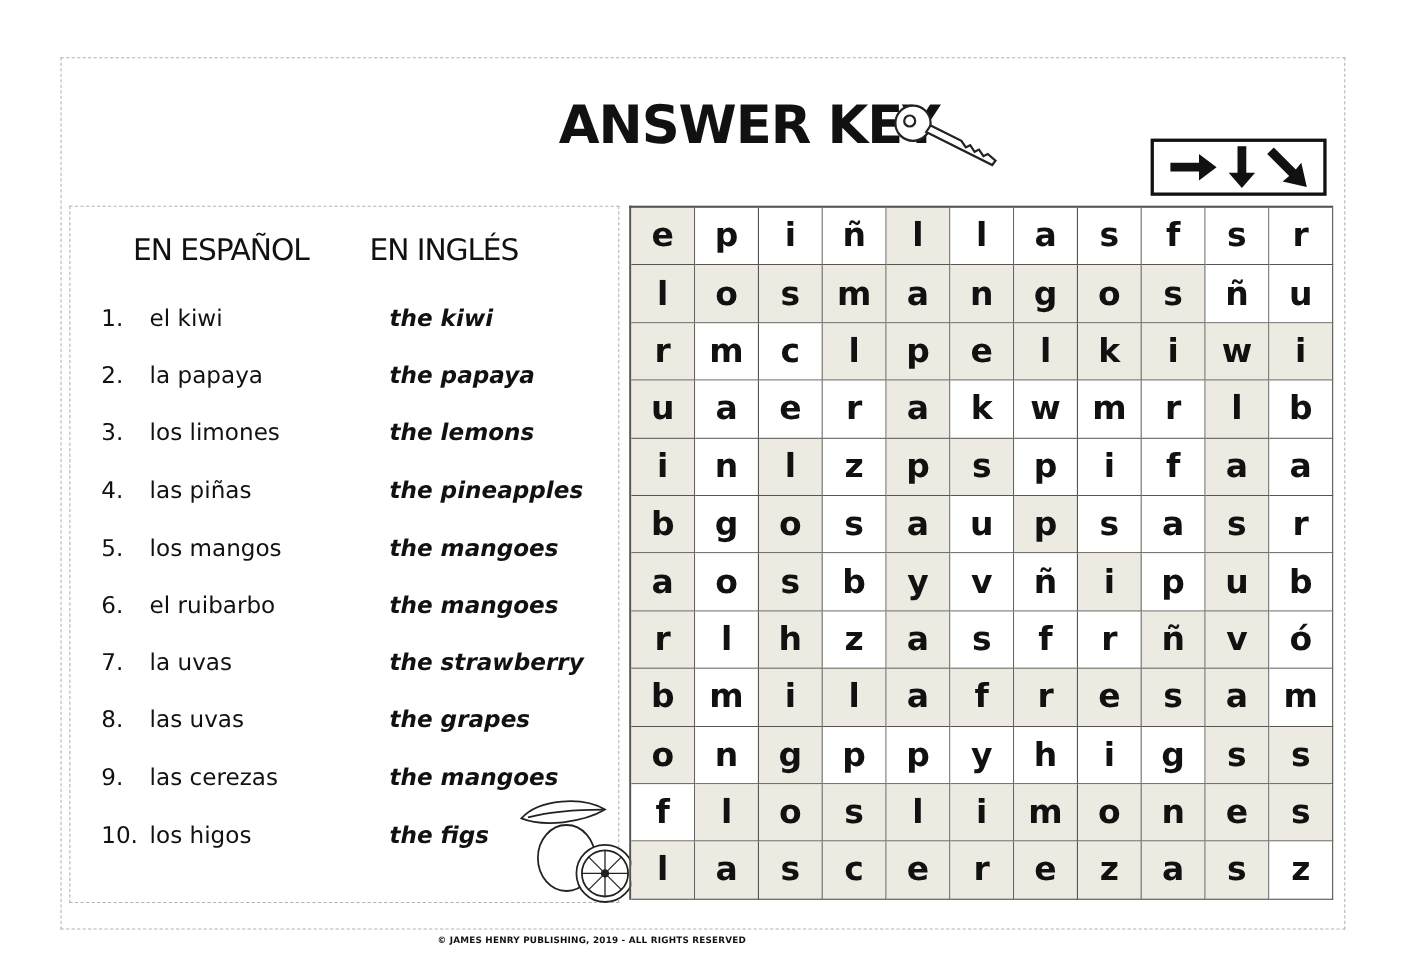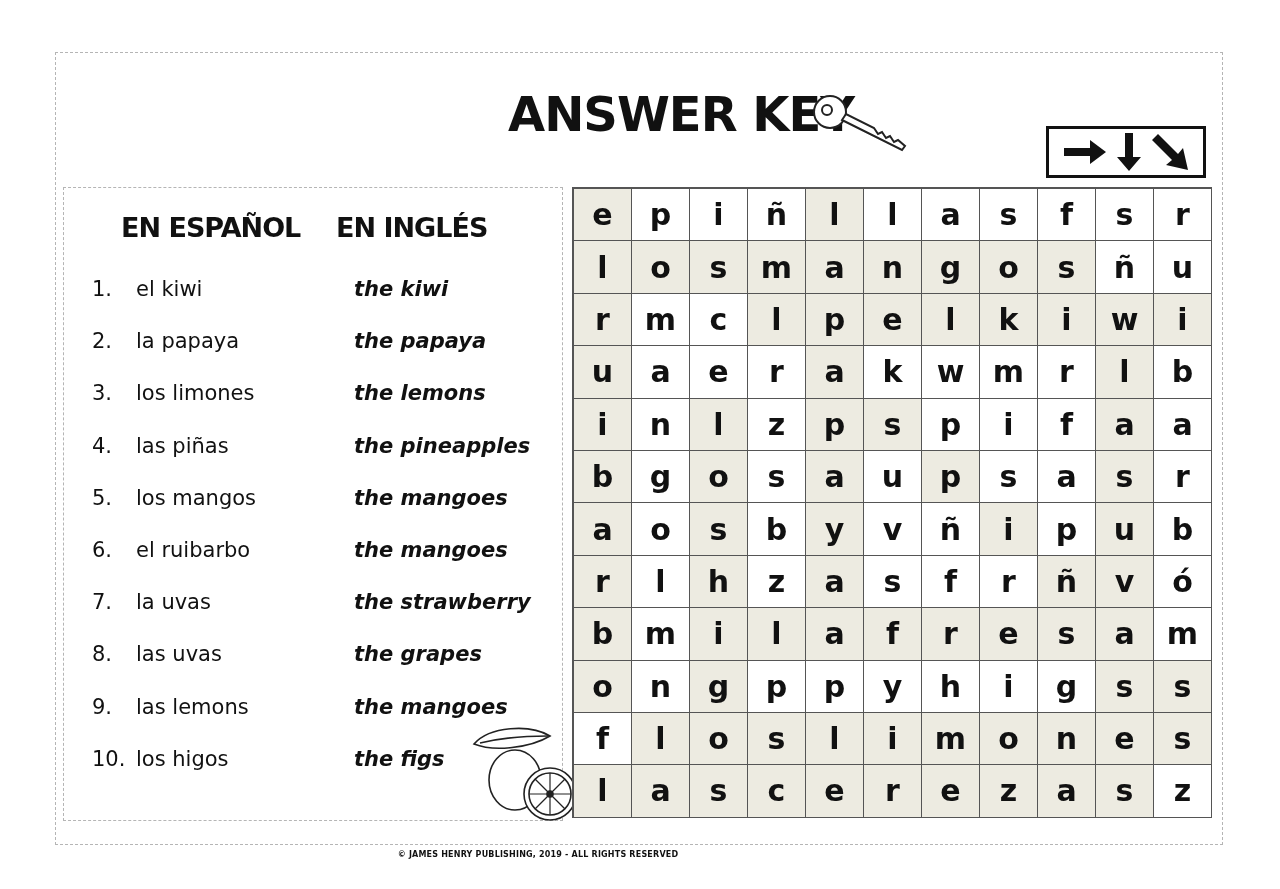--- a/index.html
+++ b/index.html
@@ -3,21 +3,21 @@
 <meta charset="utf-8">
 <style>
   html, body { margin: 0; padding: 0; background: #ffffff; }
   body { width: 1280px; height: 889px; position: relative; overflow: hidden; font-family: "DejaVu Sans", sans-serif; color: #111; }
   .page-border { position: absolute; left: 55px; top: 52px; width: 1168px; height: 793px; border: 1px dashed #b5b5b5; box-sizing: border-box; }
   .title { position: absolute; left: 508px; top: 86px; font-family: "DejaVu Sans", sans-serif; font-weight: bold; font-size: 48px; letter-spacing: -1px; color: #111; }
   .key-icon { position: absolute; left: 810px; top: 92px; width: 100px; height: 66px; }
   .directions-box { position: absolute; left: 1046px; top: 126px; width: 160px; height: 52px; border: 3px solid #111; box-sizing: border-box; display: flex; align-items: center; justify-content: center; gap: 6px; }
   .directions-box svg { display: block; }
   .list-panel { position: absolute; left: 63px; top: 187px; width: 500px; height: 634px; border: 1px dashed #b5b5b5; box-sizing: border-box; }
-  .col-head { position: absolute; top: 212px; font-weight: bold; font-size: 27px; letter-spacing: -1px; }
+  .col-head { position: absolute; top: 212px; font-weight: normal; font-size: 27px; letter-spacing: -1px; }
   .col-head.es { left: 121px; }
   .col-head.en { left: 336px; }
   .vocab-row { position: absolute; left: 92px; height: 30px; font-size: 21px; }
   .vocab-row .num { position: absolute; left: 0; top: 0; width: 40px; }
   .vocab-row .es { position: absolute; left: 44px; top: 0; white-space: nowrap; }
   .vocab-row .en { position: absolute; left: 262px; top: 0; white-space: nowrap; font-style: italic; font-weight: bold; }
   .lemon { position: absolute; left: 470px; top: 722px; width: 110px; height: 100px; }
   .grid { position: absolute; left: 572px; top: 187px; display: grid; grid-template-columns: repeat(11, 58px); grid-template-rows: repeat(12, 52.4px); border-left: 2px solid #555; border-top: 2px solid #555; }
   .cell { border-right: 1.5px solid #555; border-bottom: 1.5px solid #555; display: flex; align-items: center; justify-content: center; font-size: 30px; font-weight: bold; background: #ffffff; box-sizing: border-box; }
   .cell.hl { background: #edebe1; }
@@ -90,21 +90,21 @@
       <span class="es">la uvas</span>
       <span class="en">the strawberry</span>
     </div>
     <div class="vocab-row" style="top: 642.4px;">
       <span class="num">8.</span>
       <span class="es">las uvas</span>
       <span class="en">the grapes</span>
     </div>
     <div class="vocab-row" style="top: 694.6px;">
       <span class="num">9.</span>
-      <span class="es">las lemons</span>
+      <span class="es">las cerezas</span>
       <span class="en">the mangoes</span>
     </div>
     <div class="vocab-row" style="top: 746.8px;">
       <span class="num">10.</span>
       <span class="es">los higos</span>
       <span class="en">the figs</span>
     </div>
   </div>
 
 <svg class="lemon" viewBox="0 0 110 100">

